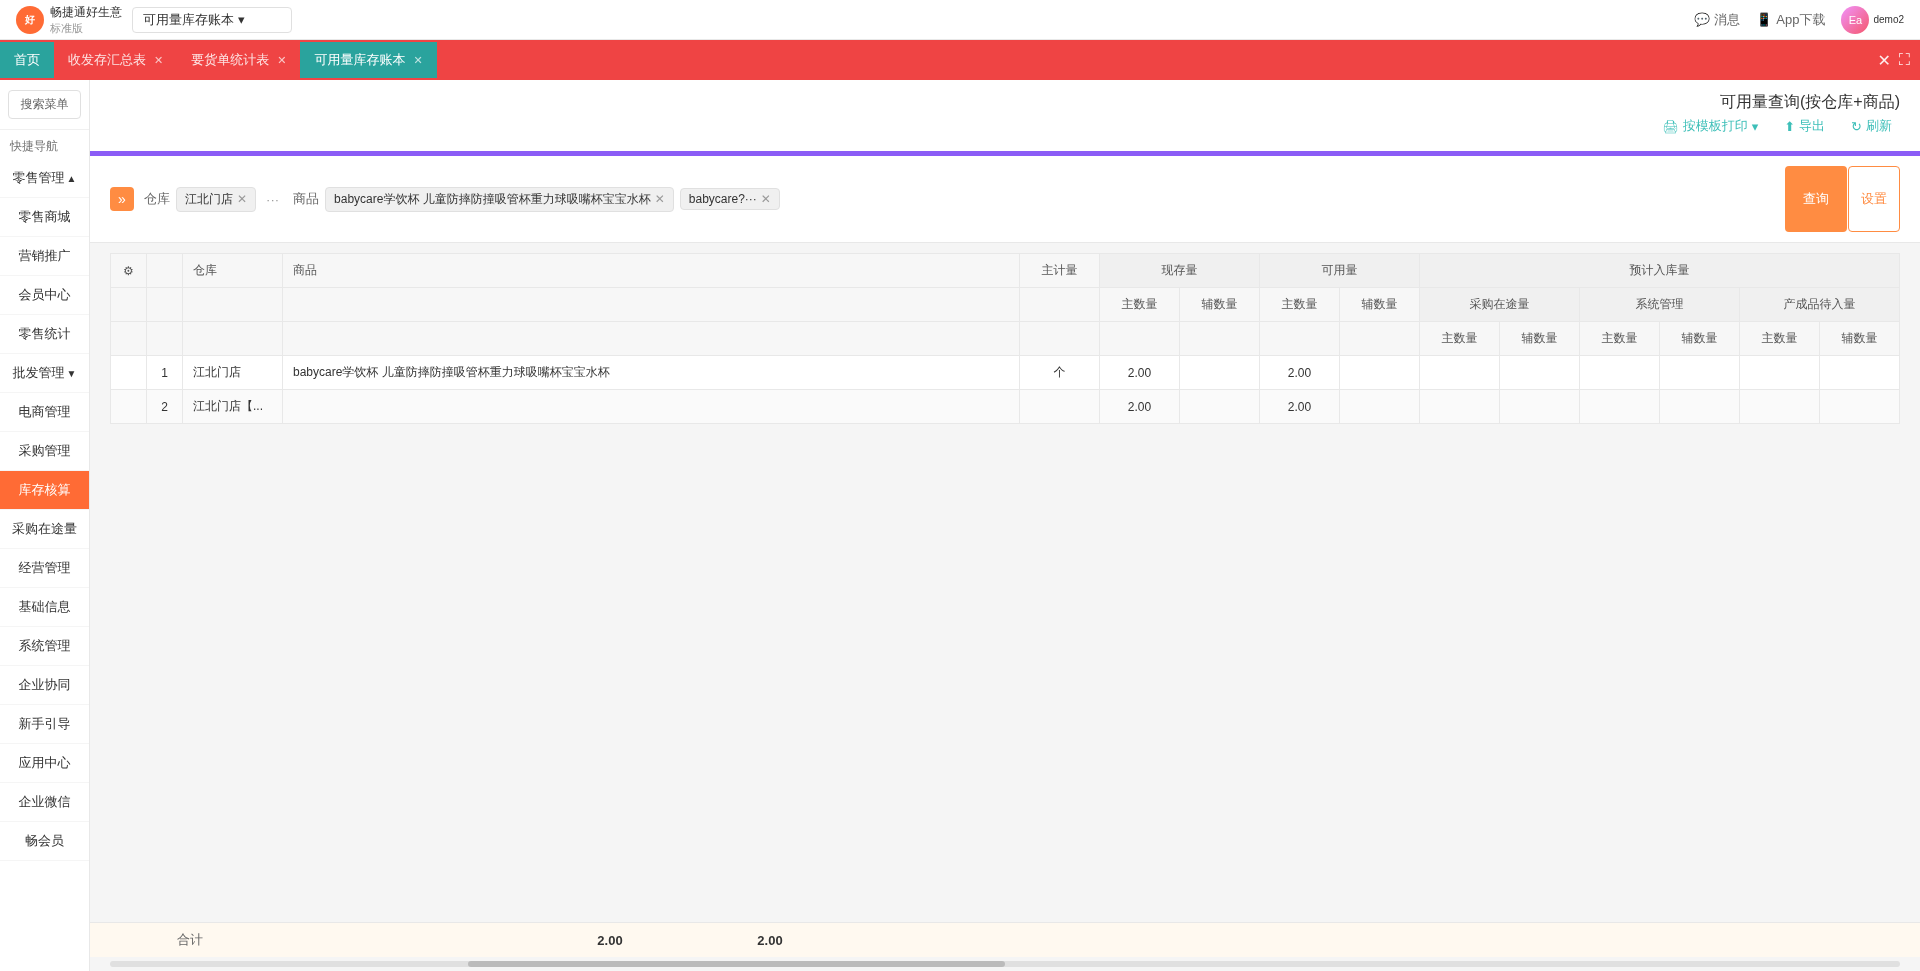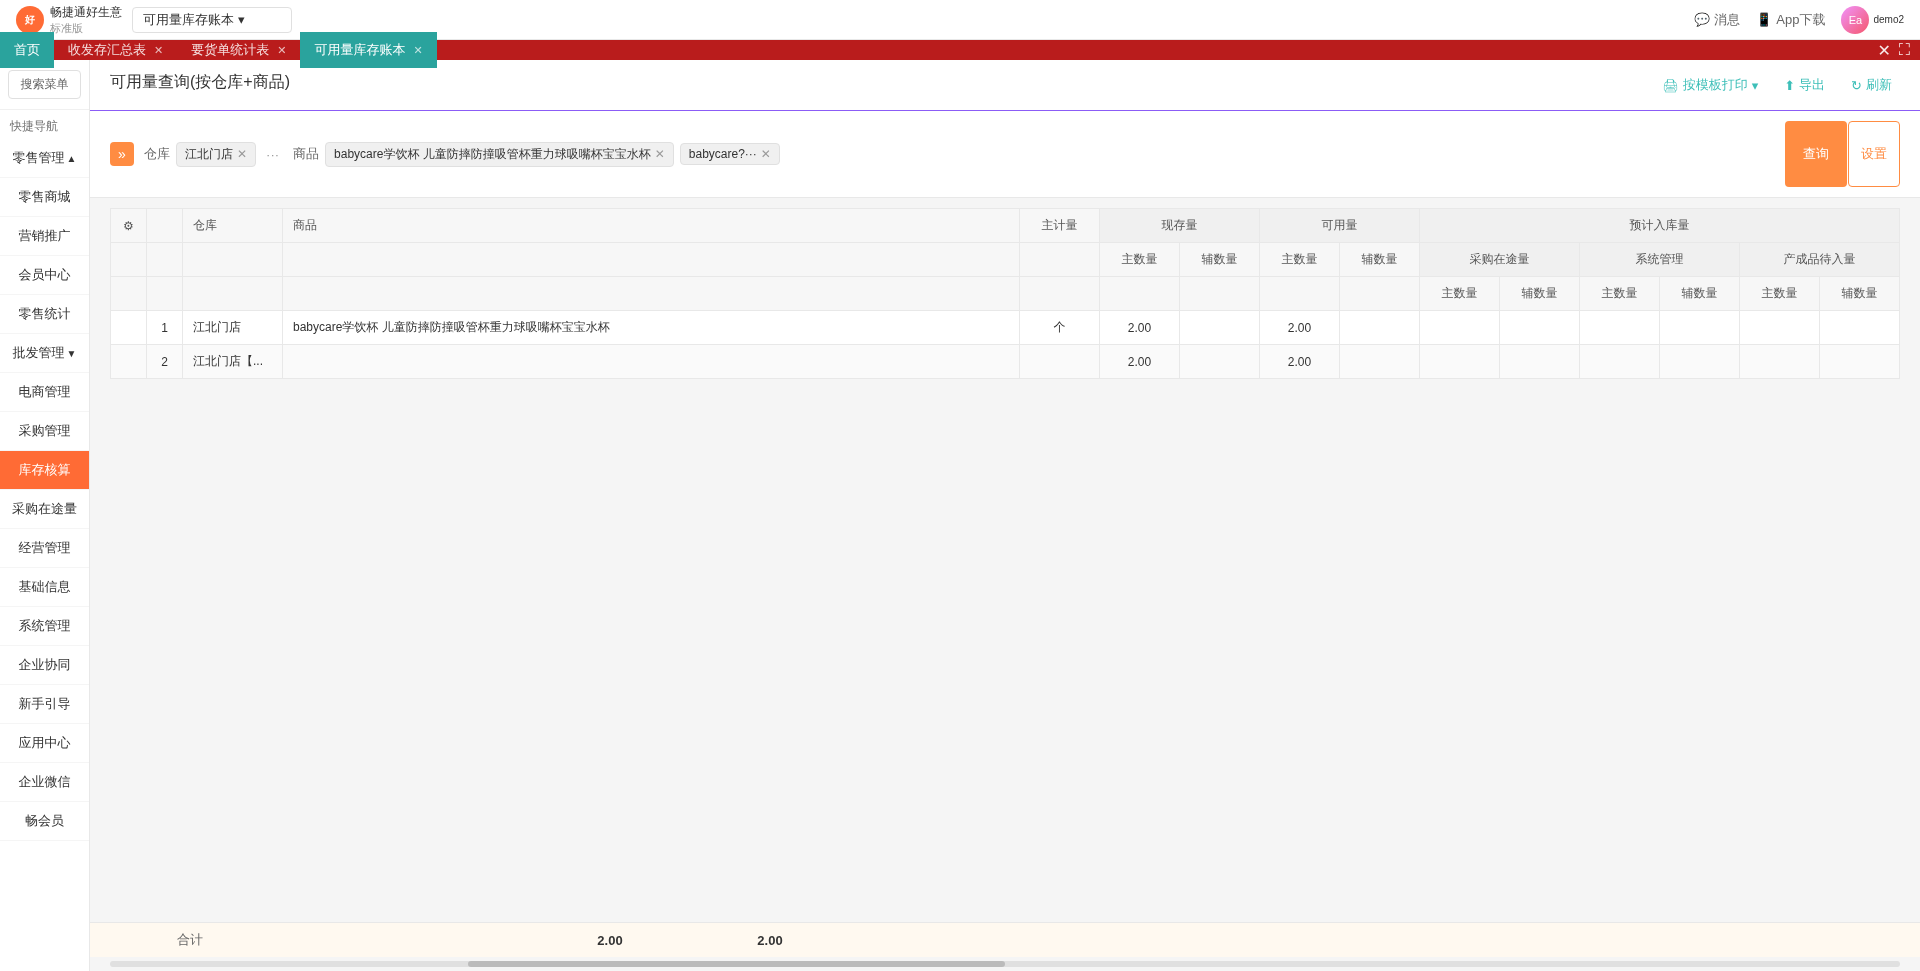--- a/index.html
+++ b/index.html
@@ -22,22 +22,22 @@
     .logo-text { font-size: 12px; color: #333; }
     .standard-badge { font-size: 11px; color: #999; }
     .org-selector { display: flex; align-items: center; gap: 4px; font-size: 13px; color: #333; border: 1px solid #e0e0e0; padding: 3px 10px; border-radius: 4px; cursor: pointer; min-width: 160px; }
     .top-bar-right { display: flex; align-items: center; gap: 16px; }
     .top-bar-action { display: flex; align-items: center; gap: 4px; font-size: 13px; color: #666; cursor: pointer; }
     .avatar { width: 28px; height: 28px; border-radius: 50%; background: linear-gradient(135deg, #f093fb, #f5576c); display: flex; align-items: center; justify-content: center; color: white; font-size: 11px; text-align: center; }
     .username { font-size: 10px; color: #333; }
 
     
     .tab-bar {
-      background: #b91c1c;
-      height: 20px;
+      background: #ef4444;
+      height: 40px;
       display: flex;
       align-items: center;
       padding: 0 0 0 0;
       flex-shrink: 0;
       position: relative;
     }
     .tab {
       height: 36px;
       display: flex;
       align-items: center;
@@ -117,24 +117,25 @@
       flex-direction: column;
       overflow: hidden;
       background: #f5f5f5;
     }
 
     
     .page-header {
       background: #fff;
       padding: 12px 20px;
       display: flex;
-      align-items: flex-start;
+      align-items: flex-end;
       justify-content: space-between;
-      border-bottom: 1px solid #8b5cf6;
-      flex-shrink: 0;
+      border-bottom: 5px solid #8b5cf6;
+      flex-shrink: 0;
+      flex-direction: column;
     }
     .page-title { font-size: 16px; font-weight: 500; color: #333; }
     .page-actions { display: flex; align-items: center; gap: 10px; }
     .page-action-btn {
       display: flex; align-items: center; gap: 4px;
       font-size: 13px; color: #3dbfb8; cursor: pointer;
       padding: 4px 8px; border-radius: 4px;
     }
 
     

